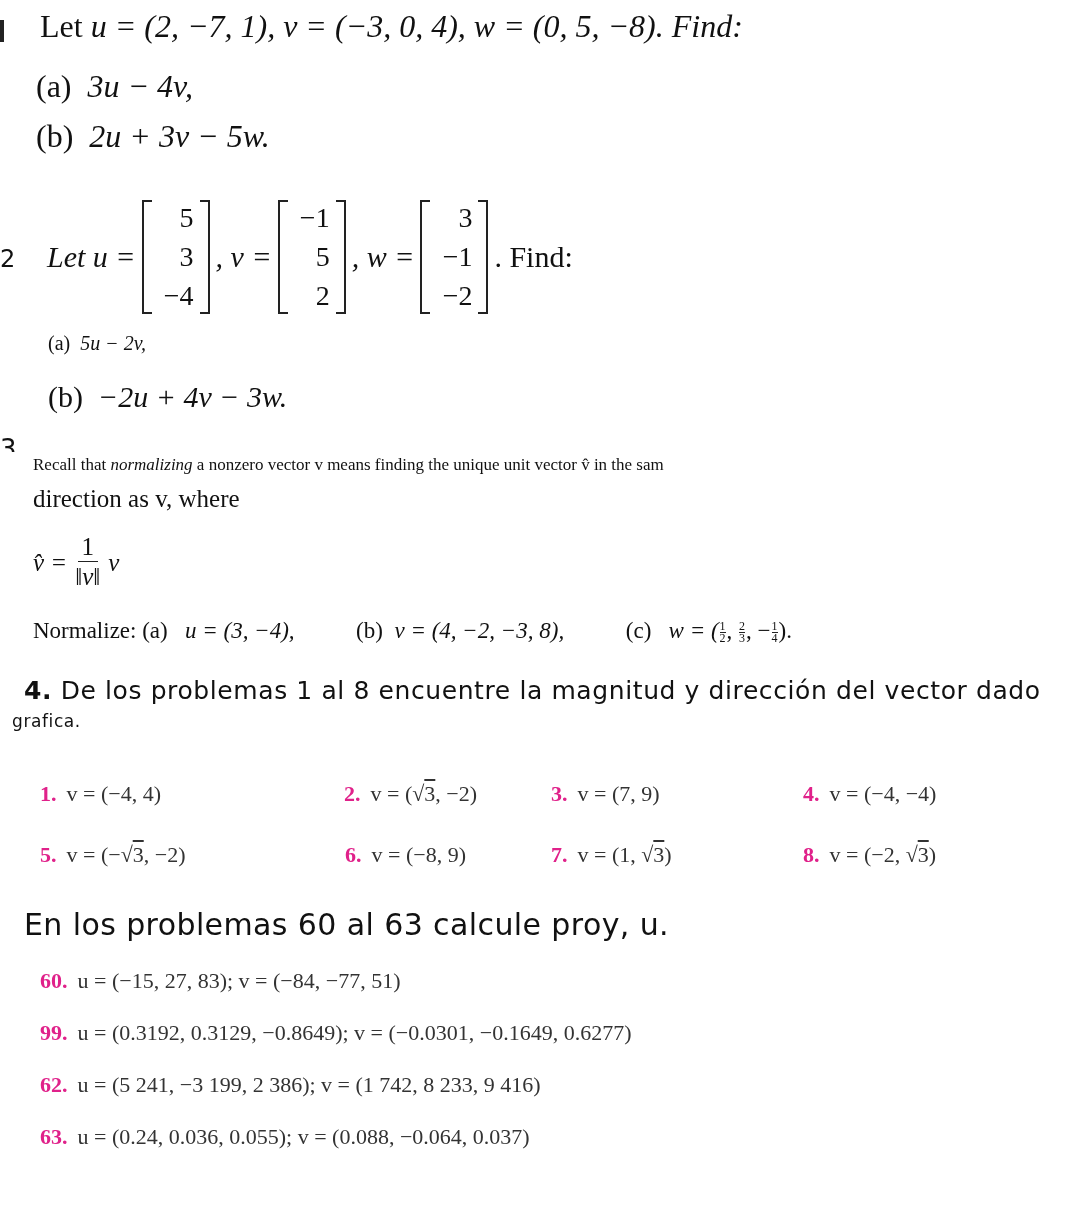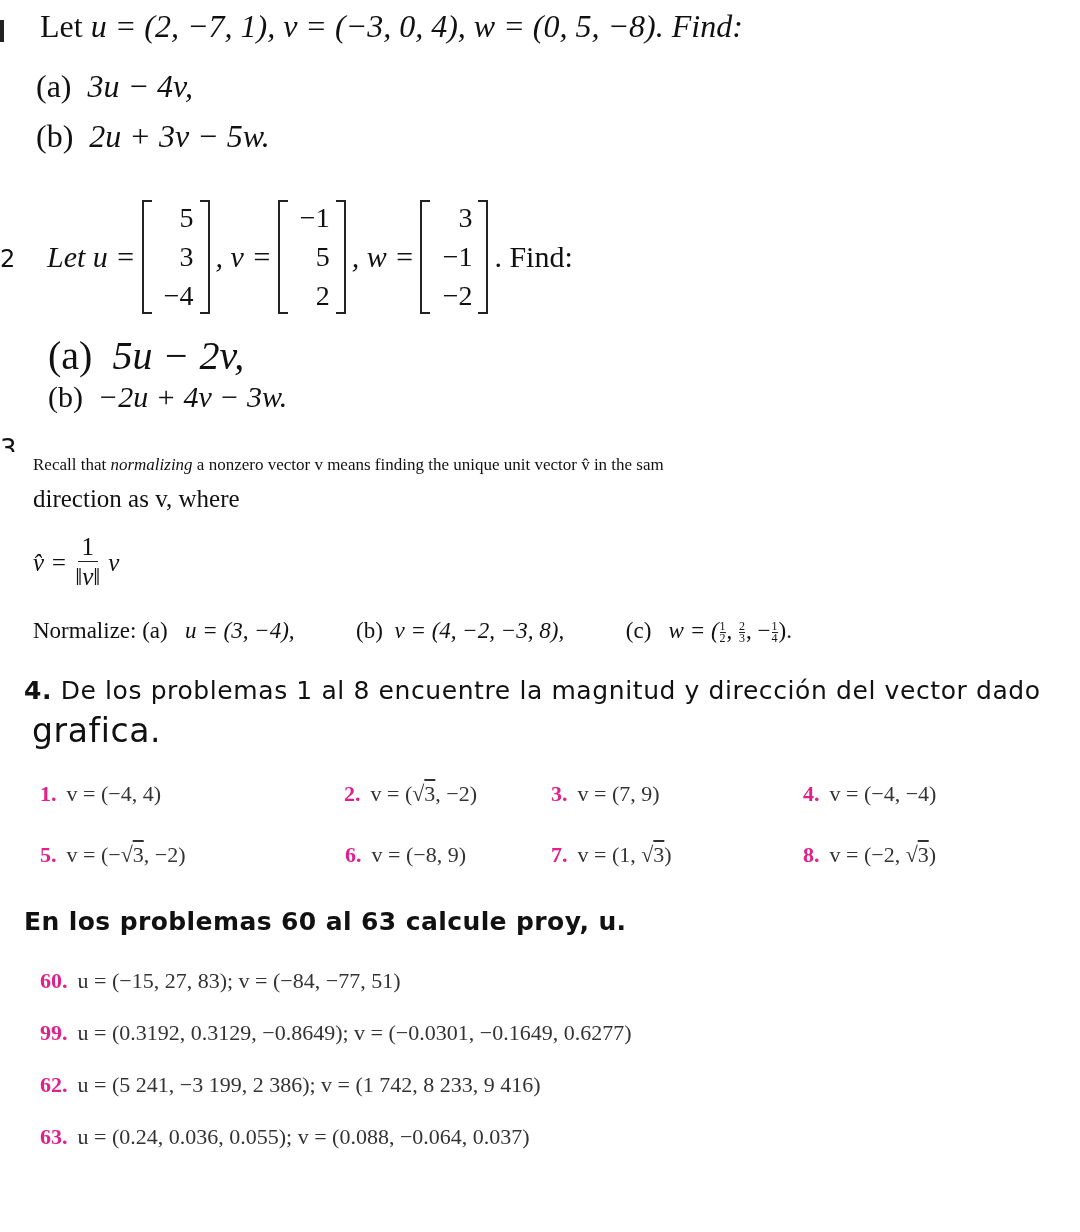--- a/index.html
+++ b/index.html
@@ -17,44 +17,44 @@
   #p1-b { left:36px; top:118px; font-size:32px; }
 
   
   #p2-num { left:0px; top:245px; font-size:24px; }
   #p2-row { left:47px; top:197px; height:120px; display:flex; align-items:center; font-size:30px; }
   .matrix { display:inline-flex; align-items:stretch; margin:0 6px; height:114px; }
   .bracket { width:8px; border:2px solid #222; }
   .bracket.l { border-right:none; }
   .bracket.r { border-left:none; }
   .mcol { display:flex; flex-direction:column; justify-content:space-between; text-align:right; padding:0 6px; min-width:36px; line-height:36px; font-size:28px; }
-  #p2-a { left:48px; top:332px; font-size:40px; }
+  #p2-a { left:48px; top:332px; font-size:20px; }
   #p2-b { left:48px; top:380px; font-size:30px;text-align:right; }
 
   
   #p3-num { left:0px; top:436px; font-size:26px; line-height:26px; height:16px; overflow:hidden; }
   #p3-intro1 { left:33px; top:455px; font-size:17px; }
   #p3-intro2 { left:33px; top:485px; font-size:25px; }
   #p3-formula { left:33px; top:533px; font-size:25px; display:flex; align-items:center; }
   .frac { display:inline-flex; flex-direction:column; align-items:center; margin:0 8px; }
   .frac .n { border-bottom:1.5px solid #222; padding:0 4px; line-height:28px; }
   .frac .d { line-height:30px; }
   #p3-normalize { left:33px; top:618px; font-size:23px; }
   .sfrac { display:inline-flex; flex-direction:column; align-items:center; font-size:12px; line-height:11px; vertical-align:middle; margin:0 1px; }
   .sfrac .n { border-bottom:1px solid #222; }
 
   
   #p4-line1 { left:24px; top:676px; font-size:25px; letter-spacing:0.6px; }
-  #p4-line2 { left:32px; top:711px; font-size:33px; letter-spacing:0.6px; }
+  #p4-line2 { left:12px; top:711px; font-size:17px; letter-spacing:0.6px; }
   .grid-item { font-size:22px; color:#333; }
   .pnum { color:#e0218a; font-weight:bold; font-family:"Liberation Serif", serif; margin-right:10px; }
   .sqrt { text-decoration:overline; }
 
   
-  #proj-title { left:24px; top:907px; font-size:25px; letter-spacing:0.4px;font-weight:bold; }
+  #proj-title { left:24px; top:907px; font-size:30px; letter-spacing:0.4px; }
   .proj-item { font-size:22px; color:#333; }
 </style>
 </head>
 <body>
 
 <div class="abs" id="p1-marker"></div>
 <div class="abs serif" id="p1-stmt">
   <span>Let</span>
   <span class="it">u = (2, −7, 1),  v = (−3, 0, 4),  w = (0, 5, −8). Find:</span>
 </div>

